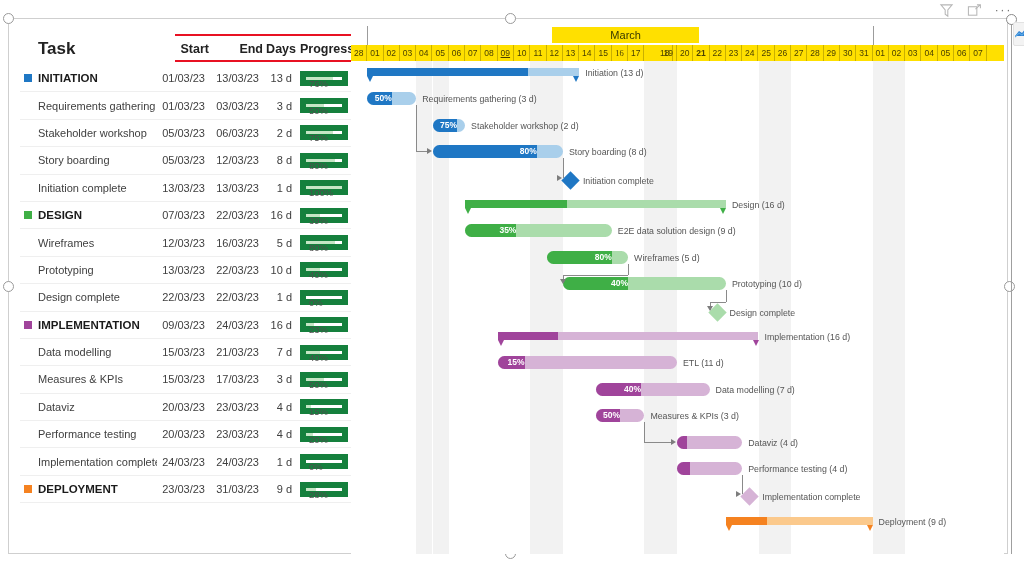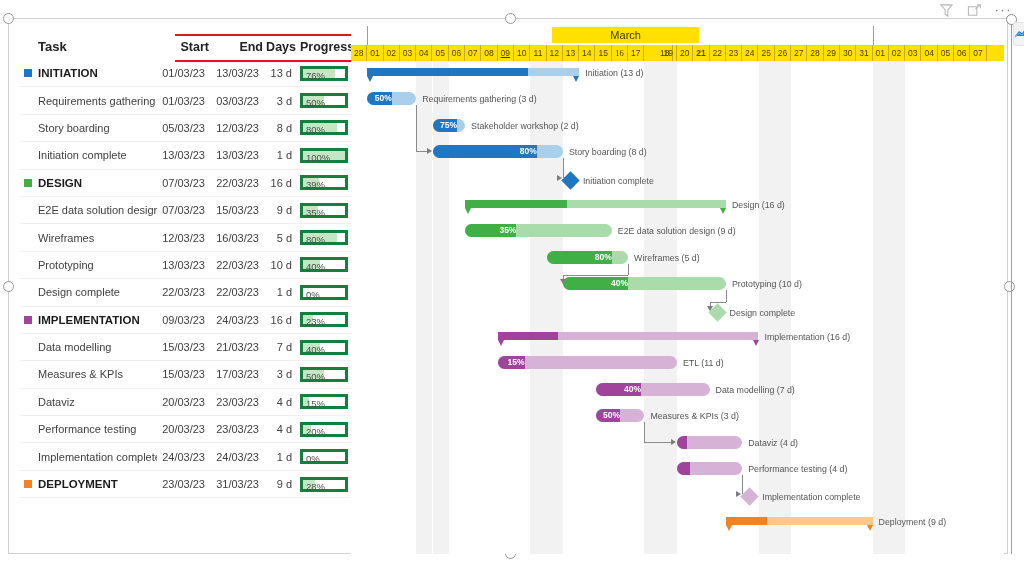--- a/index.html
+++ b/index.html
@@ -35,34 +35,34 @@
   .rail-handle{position:absolute;left:1006px;top:14px;width:11px;height:11px;border-radius:50%;background:#fff;border:1.3px solid #8a8a8a;box-sizing:border-box;}
   .mini-vis{position:absolute;left:1013px;top:22px;width:17px;height:22px;background:#f3f3f3;border:1px solid #e2e2e2;border-radius:2px;overflow:hidden;}
   .mini-vis svg{display:block;margin:4px 0 0 1px;}
 
   
   #table-pane{position:absolute;left:20px;top:34px;width:331px;height:518px;overflow:hidden;background:#fff;}
   .hdr-rule{position:absolute;left:155px;top:0;width:196px;height:2px;background:#e81123;}
   .hdr-rule.bottom{top:26px;}
   table.tsk{border-collapse:collapse;width:331px;table-layout:fixed;}
   table.tsk th{font-size:12.5px;font-weight:bold;color:#222;padding:5px 0 6px 0;text-align:right;}
-  table.tsk th.c-task{text-align:left;padding-left:18px;font-size:13px;}
+  table.tsk th.c-task{text-align:left;padding-left:18px;font-size:17px;}
   table.tsk td{padding:0;height:26.4px;border-bottom:1px solid #efefef;vertical-align:middle;font-size:11px;color:#404040;}
   col.w-task{width:137px;}
   col.w-start{width:52px;}
   col.w-end{width:54px;}
   col.w-days{width:33px;}
   col.w-prog{width:55px;}
   .c-num{text-align:right;padding-right:4px !important;color:#404040;}
   .tname{display:flex;align-items:center;gap:6px;padding-left:18px;white-space:nowrap;overflow:hidden;}
   .tname.grp{padding-left:4px;font-weight:bold;color:#1b1b1b;font-size:11.5px;}
   .sq{width:8px;height:8px;flex:0 0 8px;display:inline-block;}
   
   .pcell{padding-left:4px !important;}
-  .pbar{position:relative;width:48px;height:15px;border:3px solid #15803d;box-sizing:border-box;background:#fff;}
+  .pbar{position:relative;width:48px;height:15px;border:6px solid #15803d;box-sizing:border-box;background:#fff;}
   .pfill{position:absolute;left:0;top:0;bottom:0;background:#c5e6c5;}
   .ptxt{position:absolute;left:3px;top:1px;font-size:9.5px;color:#4d4d4d;line-height:12px;}
 
   
   #gantt-pane{position:absolute;left:351px;top:26px;width:653px;height:528px;overflow:hidden;background:#fff;}
   .scale{position:absolute;left:0;top:19px;height:16px;background:#ffe000;width:653px;}
   .month{position:absolute;top:1px;height:16px;background:#ffe000;font-size:11px;color:#3a3a00;text-align:center;line-height:16px;}
   .dcell{position:absolute;top:0;height:16px;font-size:8.5px;color:#4a4100;text-align:center;line-height:16px;border-right:1px solid #c9b000;box-sizing:border-box;}
   .wkband{position:absolute;top:35px;bottom:0;background:#f2f2f2;}
   .todayline{position:absolute;top:0;height:19px;width:1px;background:#9c9c9c;}
@@ -166,20 +166,36 @@
             <td class="pcell">
               <div class="pbar">
                 <div class="pfill" style="width: 50%;"></div>
                 <div class="ptxt">50%</div>
               </div>
             </td>
           </tr>
           <tr>
             <td>
               <div class="tname">
+                <span>Stakeholder workshop</span>
+              </div>
+            </td>
+            <td class="c-num">05/03/23</td>
+            <td class="c-num">06/03/23</td>
+            <td class="c-num">2 d</td>
+            <td class="pcell">
+              <div class="pbar">
+                <div class="pfill" style="width: 75%;"></div>
+                <div class="ptxt">75%</div>
+              </div>
+            </td>
+          </tr>
+          <tr>
+            <td>
+              <div class="tname">
                 <span>Story boarding</span>
               </div>
             </td>
             <td class="c-num">05/03/23</td>
             <td class="c-num">12/03/23</td>
             <td class="c-num">8 d</td>
             <td class="pcell">
               <div class="pbar">
                 <div class="pfill" style="width: 80%;"></div>
                 <div class="ptxt">80%</div>
@@ -209,36 +225,20 @@
                 <span>DESIGN</span>
               </div>
             </td>
             <td class="c-num">07/03/23</td>
             <td class="c-num">22/03/23</td>
             <td class="c-num">16 d</td>
             <td class="pcell">
               <div class="pbar">
                 <div class="pfill" style="width: 39%;"></div>
                 <div class="ptxt">39%</div>
-              </div>
-            </td>
-          </tr>
-          <tr>
-            <td>
-              <div class="tname">
-                <span>E2E data solution design</span>
-              </div>
-            </td>
-            <td class="c-num">07/03/23</td>
-            <td class="c-num">15/03/23</td>
-            <td class="c-num">9 d</td>
-            <td class="pcell">
-              <div class="pbar">
-                <div class="pfill" style="width: 35%;"></div>
-                <div class="ptxt">35%</div>
               </div>
             </td>
           </tr>
           <tr>
             <td>
               <div class="tname">
                 <span>Wireframes</span>
               </div>
             </td>
             <td class="c-num">12/03/23</td>

